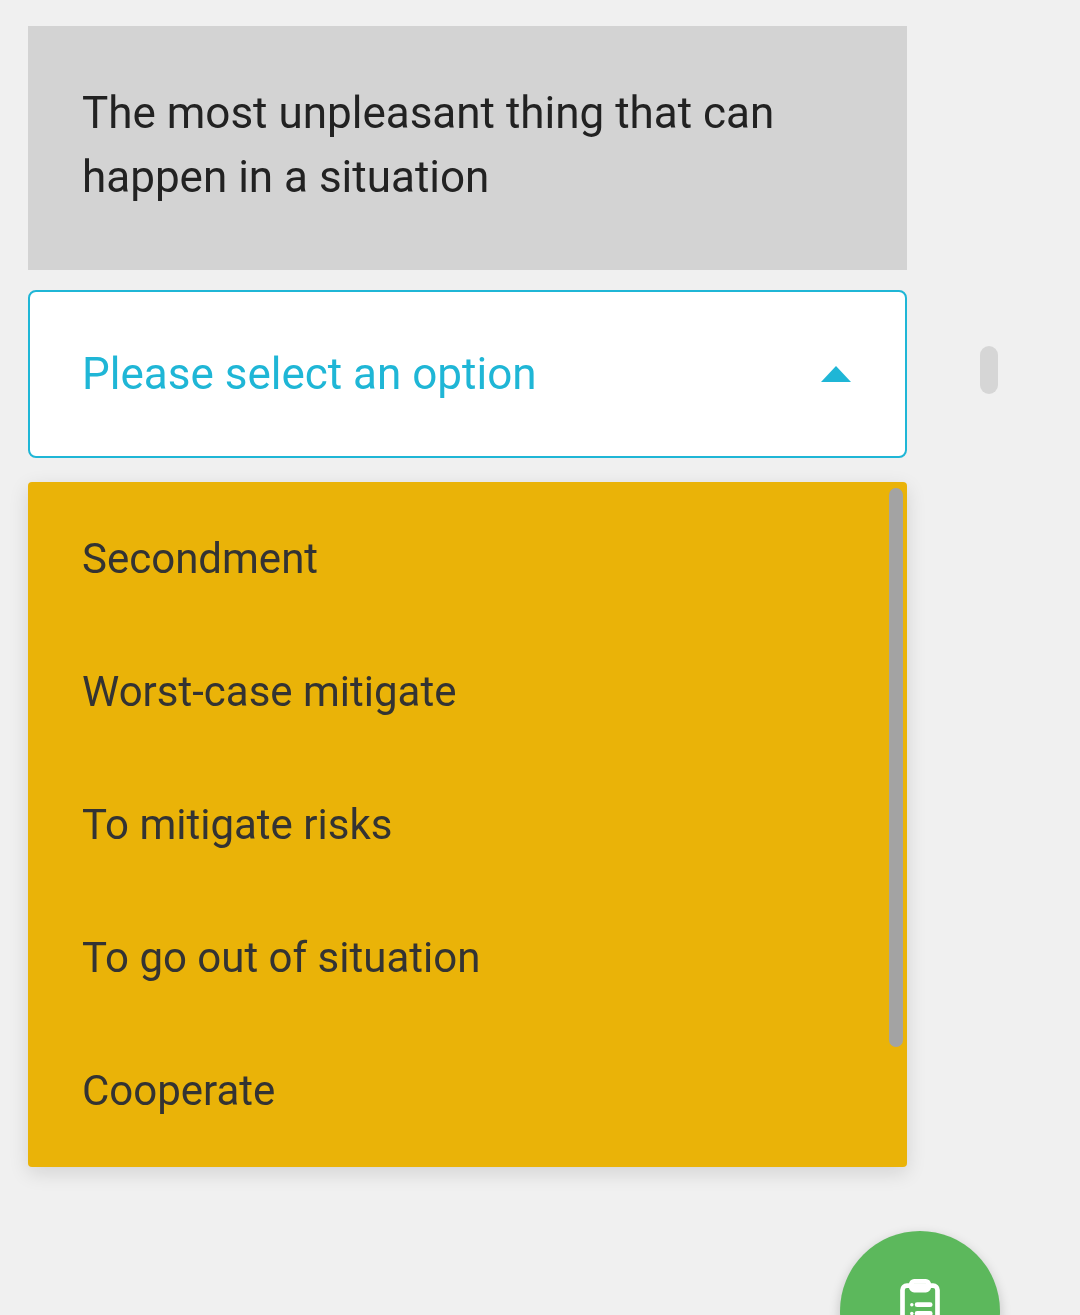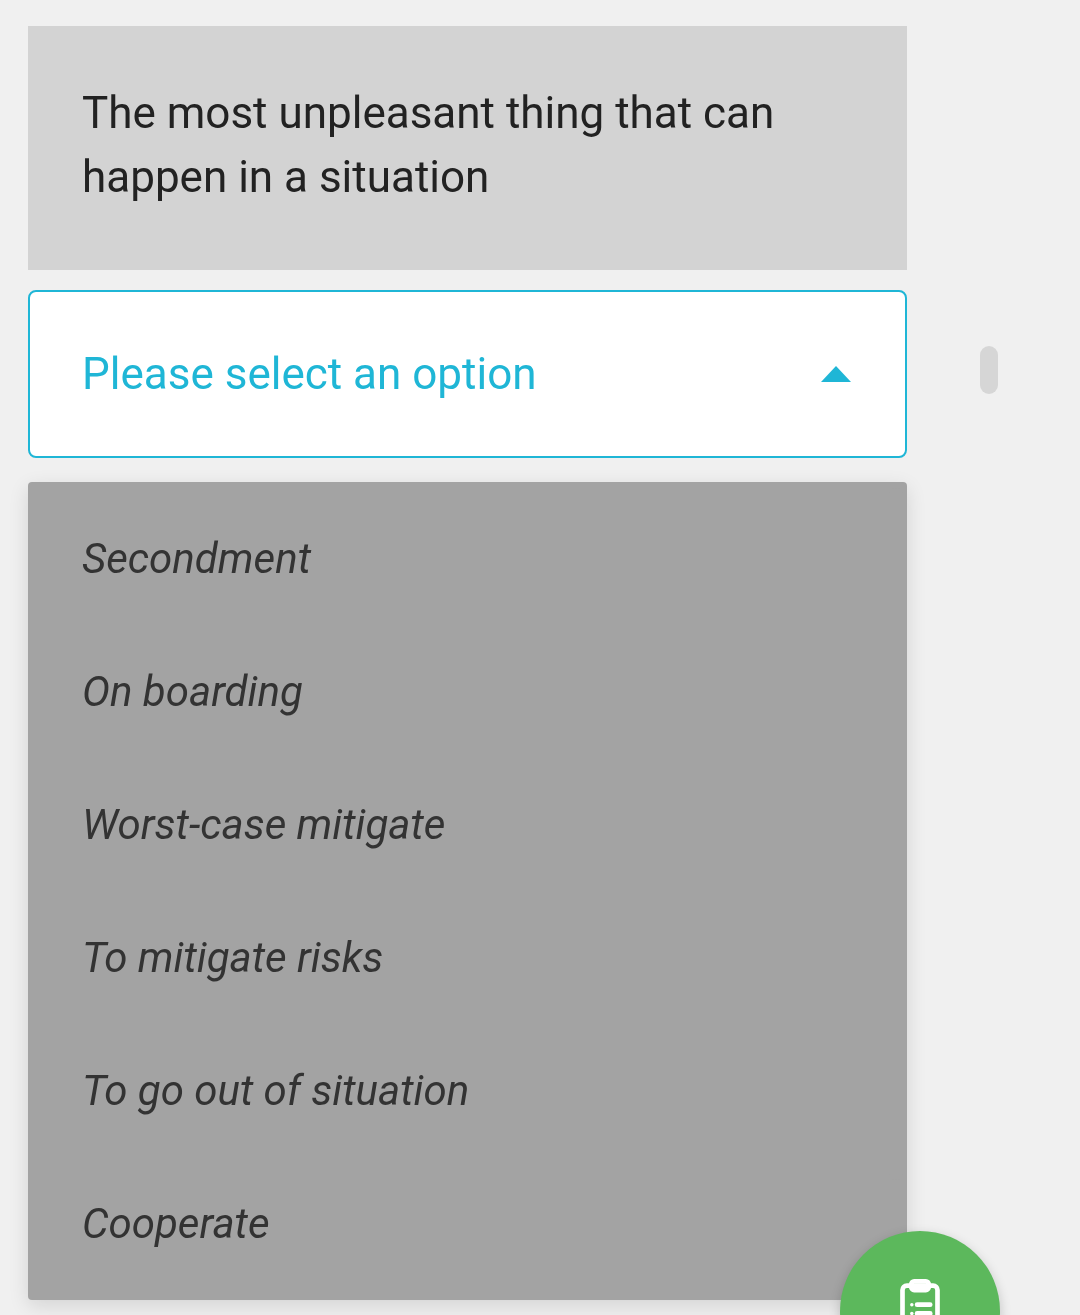--- a/index.html
+++ b/index.html
@@ -48,25 +48,24 @@
   .caret-up {
     width: 0;
     height: 0;
     border-left: 15px solid transparent;
     border-right: 15px solid transparent;
     border-bottom: 16px solid #1fb6d6;
   }
   .dropdown {
     margin-top: 24px;
     width: 100%;
-    background: #a3a3a3;
+    background: #eab308;
     border-radius: 4px;
     box-shadow: 0 6px 20px rgba(0,0,0,0.12);
     position: relative;
-    font-style: italic;
   }
   .dropdown-inner {
     padding: 10px 0 10px 0;
   }
   .option {
     padding: 42px 54px;
     font-size: 42px;
     color: #333;
     cursor: pointer;
   }
@@ -117,21 +116,20 @@
   </div>
 
   <div class="select-box">
     <span class="select-placeholder">Please select an option</span>
     <span class="caret-up"></span>
   </div>
 
   <div class="dropdown">
     <div class="dropdown-inner">
       <div class="option">Secondment</div>
-      <div class="option">On boarding</div>
       <div class="option">Worst-case mitigate</div>
       <div class="option">To mitigate risks</div>
       <div class="option">To go out of situation</div>
       <div class="option">Cooperate</div>
     </div>
     <div class="dropdown-scrollbar"></div>
   </div>
 </div>
 
 <div class="page-scrollbar"></div>

